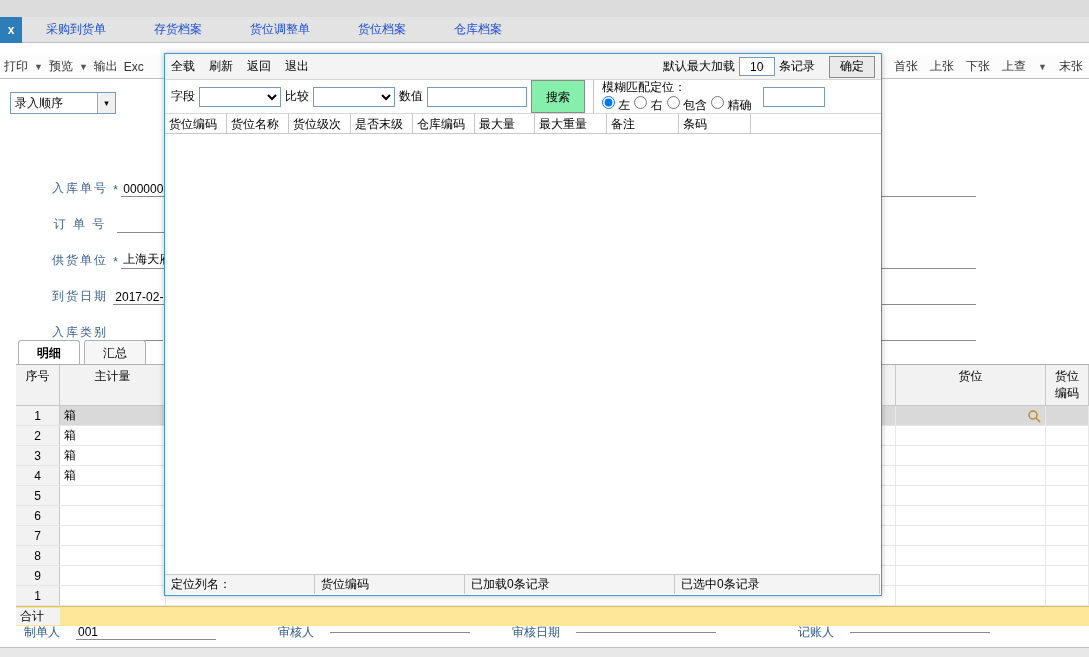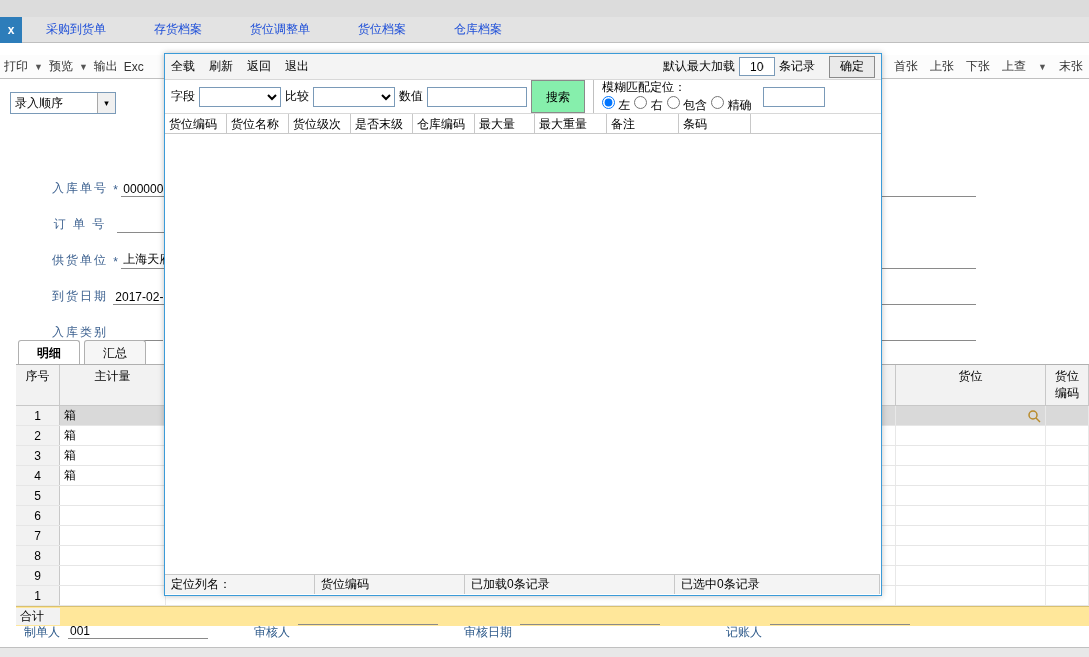--- a/index.html
+++ b/index.html
@@ -30,21 +30,21 @@
 .grid{position:absolute;left:16px;top:364px;right:0;border-top:1px solid #b0b0b0}
 .ghead{display:flex;background:#f2f2f2;border-bottom:1px solid #c8c8c8}
 .ghead .c{border-right:1px solid #c8c8c8;padding:3px 4px;text-align:center}
 .grow{display:flex;border-bottom:1px solid #e6e6e6;height:20px;align-items:center}
 .grow .c{border-right:1px solid #e8e8e8;padding:0 4px;height:100%;display:flex;align-items:center}
 .grow .idx{background:#f2f2f2;justify-content:center;border-right:1px solid #c8c8c8}
 .grow.sel{background:#d9d9d9}
 .grow.sel .c{color:#000}
 .total{display:flex;background:#ffe79a;height:20px;align-items:center;border-top:1px solid #d8c070}
 .total .c{padding:0 4px}
-.footer{position:absolute;left:24px;bottom:16px;right:10px;display:flex;align-items:flex-start;gap:8px;color:#2e5a8a}
+.footer{position:absolute;left:24px;bottom:16px;right:10px;display:flex;align-items:center;gap:16px;color:#2e5a8a}
 .footer .fl{border-bottom:1px solid #8a8a8a;min-width:140px;padding:0 2px;color:#000}
 .statusbar{position:absolute;left:0;bottom:0;right:0;height:10px;background:#e8e8e8;border-top:1px solid #c0c0c0}
 
 
 .dlg{position:absolute;left:164px;top:53px;width:718px;height:543px;background:#fff;border:1px solid #3b9bd8;box-shadow:0 0 6px rgba(0,0,0,.25)}
 .dlg-title{height:28px;background:#fff;border-bottom:1px solid #d0d0d0;display:flex;align-items:center;padding:0 6px}
 .dlg-title .ico{width:14px;height:14px;margin-right:6px;border:1px solid #999;border-radius:2px}
 .dlg-title .sp{flex:1}
 .dlg-title .btn{width:40px;height:24px;display:flex;align-items:center;justify-content:center;cursor:pointer}
 .dlg-title .btn svg{width:12px;height:12px}

